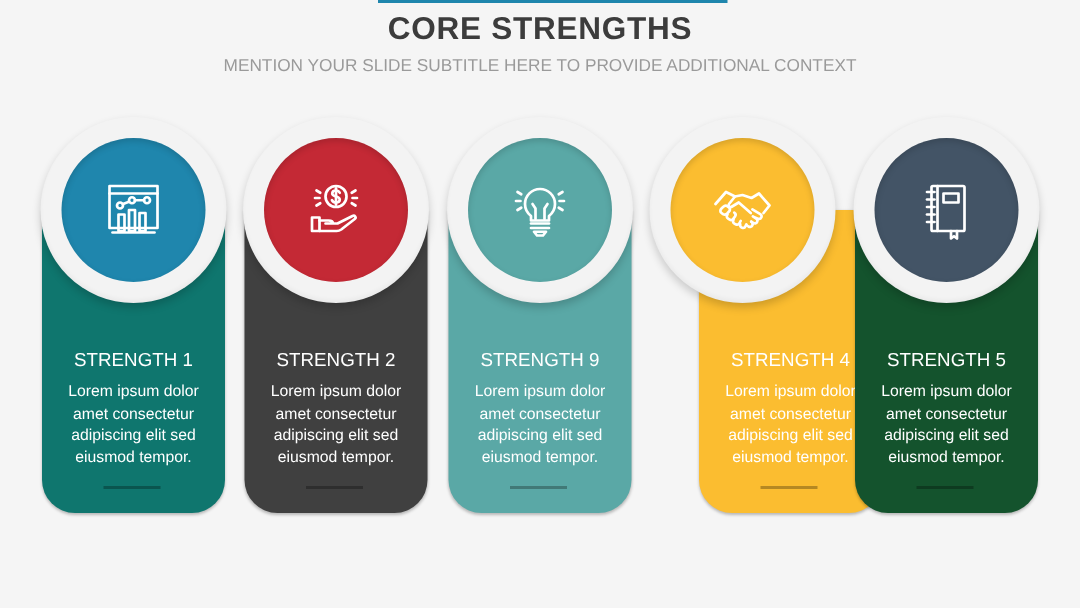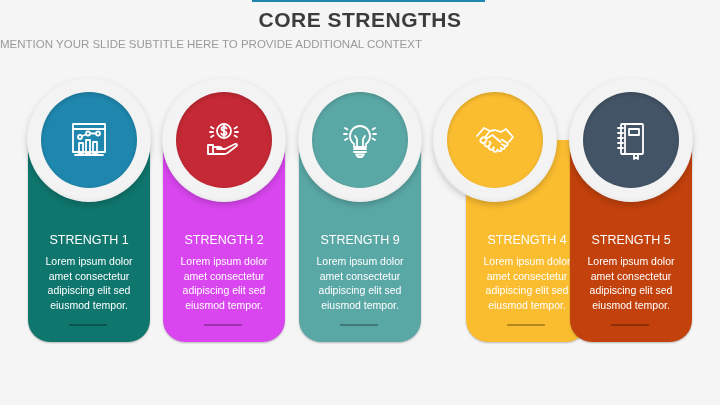--- a/index.html
+++ b/index.html
@@ -11,21 +11,21 @@
     }
     .top-bar {
       position: absolute; left: 252px; top: 0; width: 233px; height: 2px;
       background: #1f86ad;
     }
     .title {
       position: absolute; left: 0; top: 8px; width: 720px; text-align: center;
       font-size: 21px; font-weight: bold; color: #3c3c3c; letter-spacing: 0.5px;
     }
     .subtitle {
-      position: absolute; left: 0; top: 38px; width: 720px; text-align: left;
+      position: absolute; left: 0; top: 38px; width: 720px; text-align: center;
       font-size: 11.5px; color: #9a9a9a;
     }
     .card {
       position: absolute; top: 140px; width: 122px; height: 202px;
       border-radius: 0 0 22px 22px;
       box-shadow: 0 1px 2px rgba(0,0,0,0.25);
     }
     .ring {
       position: absolute; top: 78px; width: 124px; height: 124px; border-radius: 50%;
       background: #f3f3f3;
@@ -73,21 +73,21 @@
       <line x1="15" y1="18" x2="19" y2="16.5"></line>
         <line x1="23" y1="15.5" x2="29" y2="15.5"></line>
       <rect x="12" y="25" width="4" height="11"></rect>
         <rect x="19" y="22" width="4" height="14"></rect>
         <rect x="26" y="24" width="4" height="12"></rect>
       <line x1="8" y1="37" x2="36" y2="37"></line>
     </svg>
   </div>
 </div>
 
-<div class="card" style="left:163px; background:#d946ef;">
+<div class="card" style="left:163px; background:#404040;">
   <div class="card-title">STRENGTH 2</div>
   <div class="card-body">Lorem ipsum dolor amet consectetur adipiscing elit sed eiusmod tempor.</div>
   <div class="card-rule"></div>
 </div>
 <div class="ring" style="left:162px;">
   <div class="disc" style="background:#c42935;">
     <svg viewBox="0 0 44 44" fill="none" stroke="#fff" stroke-width="1.8" stroke-linecap="round" stroke-linejoin="round">
       <circle cx="22" cy="13" r="7"></circle>
       <path d="M24.5 10.5c-0.5-1-1.5-1.5-2.5-1.5-1.5 0-2.5 0.8-2.5 2s1 1.6 2.5 2 2.5 0.9 2.5 2-1 2-2.5 2c-1.2 0-2.2-0.6-2.7-1.5"></path>
       <line x1="22" y1="7.5" x2="22" y2="18.5"></line>
@@ -140,21 +140,21 @@
       <path d="M12 25c-0.8 1-0.6 2.2 0.4 2.8l0.8 0.5c1 0.6 2.2 0.3 2.8-0.6l1-1.4c0.6-0.9 0.4-2-0.5-2.6"></path>
       <path d="M16 28.5c-0.6 1-0.3 2.1 0.6 2.6l0.8 0.4c1 0.5 2.1 0.1 2.6-0.8l0.8-1.4"></path>
       <path d="M20.5 31.5c-0.3 1 0.2 2 1.2 2.3 0.9 0.3 1.9-0.1 2.3-1l0.6-1.2"></path>
       <path d="M24.5 32l1.5 1c1 0.6 2.2 0.2 2.6-0.8 0.4-0.9 0-1.9-0.8-2.4"></path>
       <path d="M27.8 29.8l1.5 0.9c1 0.5 2.1 0.1 2.5-0.9 0.4-0.9-0.1-1.9-0.9-2.3l-2-1.2"></path>
       <path d="M31 27.3l1.2 0.5c1 0.4 2-0.1 2.4-1 0.3-0.9-0.2-1.8-1-2.2l-5-3"></path>
     </svg>
   </div>
 </div>
 
-<div class="card" style="left:570px; background:#c2410c;">
+<div class="card" style="left:570px; background:#14532d;">
   <div class="card-title">STRENGTH 5</div>
   <div class="card-body">Lorem ipsum dolor amet consectetur adipiscing elit sed eiusmod tempor.</div>
   <div class="card-rule"></div>
 </div>
 <div class="ring" style="left:569px;">
   <div class="disc" style="background:#435466;">
     <svg viewBox="0 0 44 44" fill="none" stroke="#fff" stroke-width="1.8" stroke-linecap="round" stroke-linejoin="round">
       <rect x="12" y="6" width="22" height="30" rx="1"></rect>
       <line x1="16" y1="6" x2="16" y2="36"></line>
       <rect x="20" y="11" width="10" height="6"></rect>

